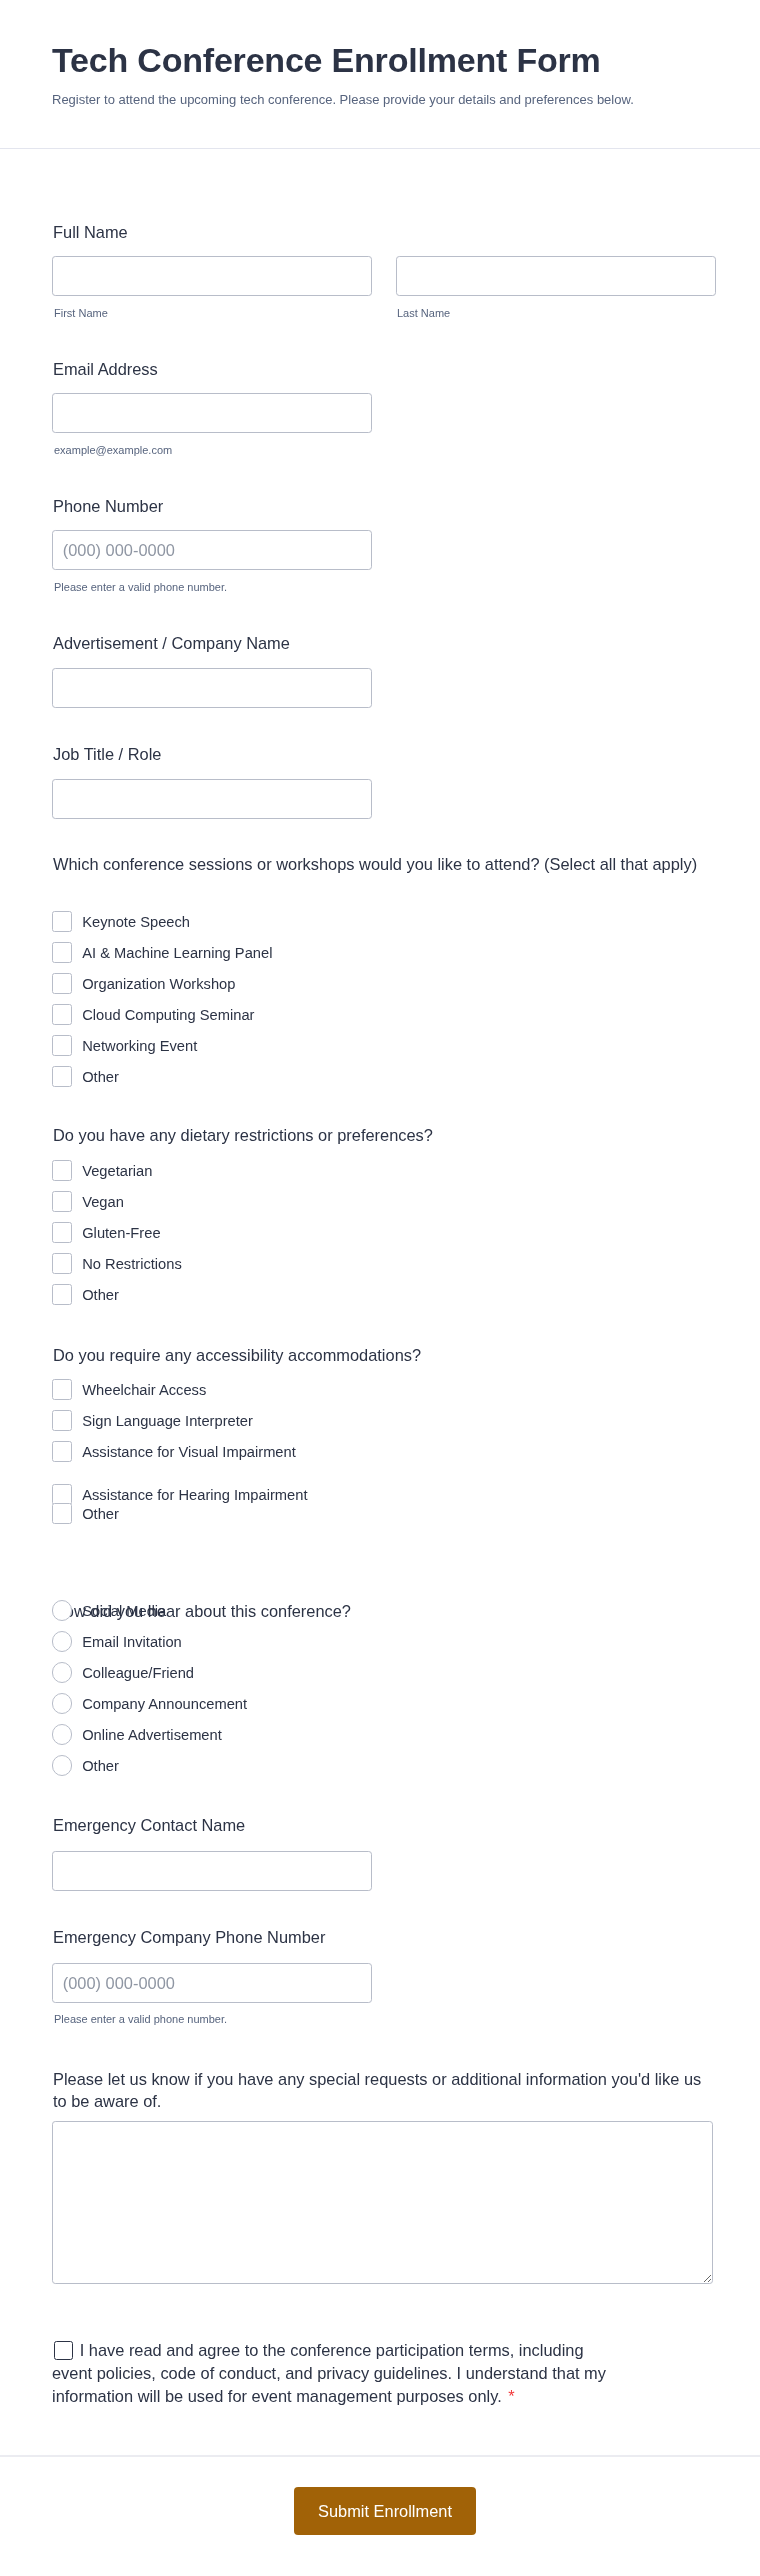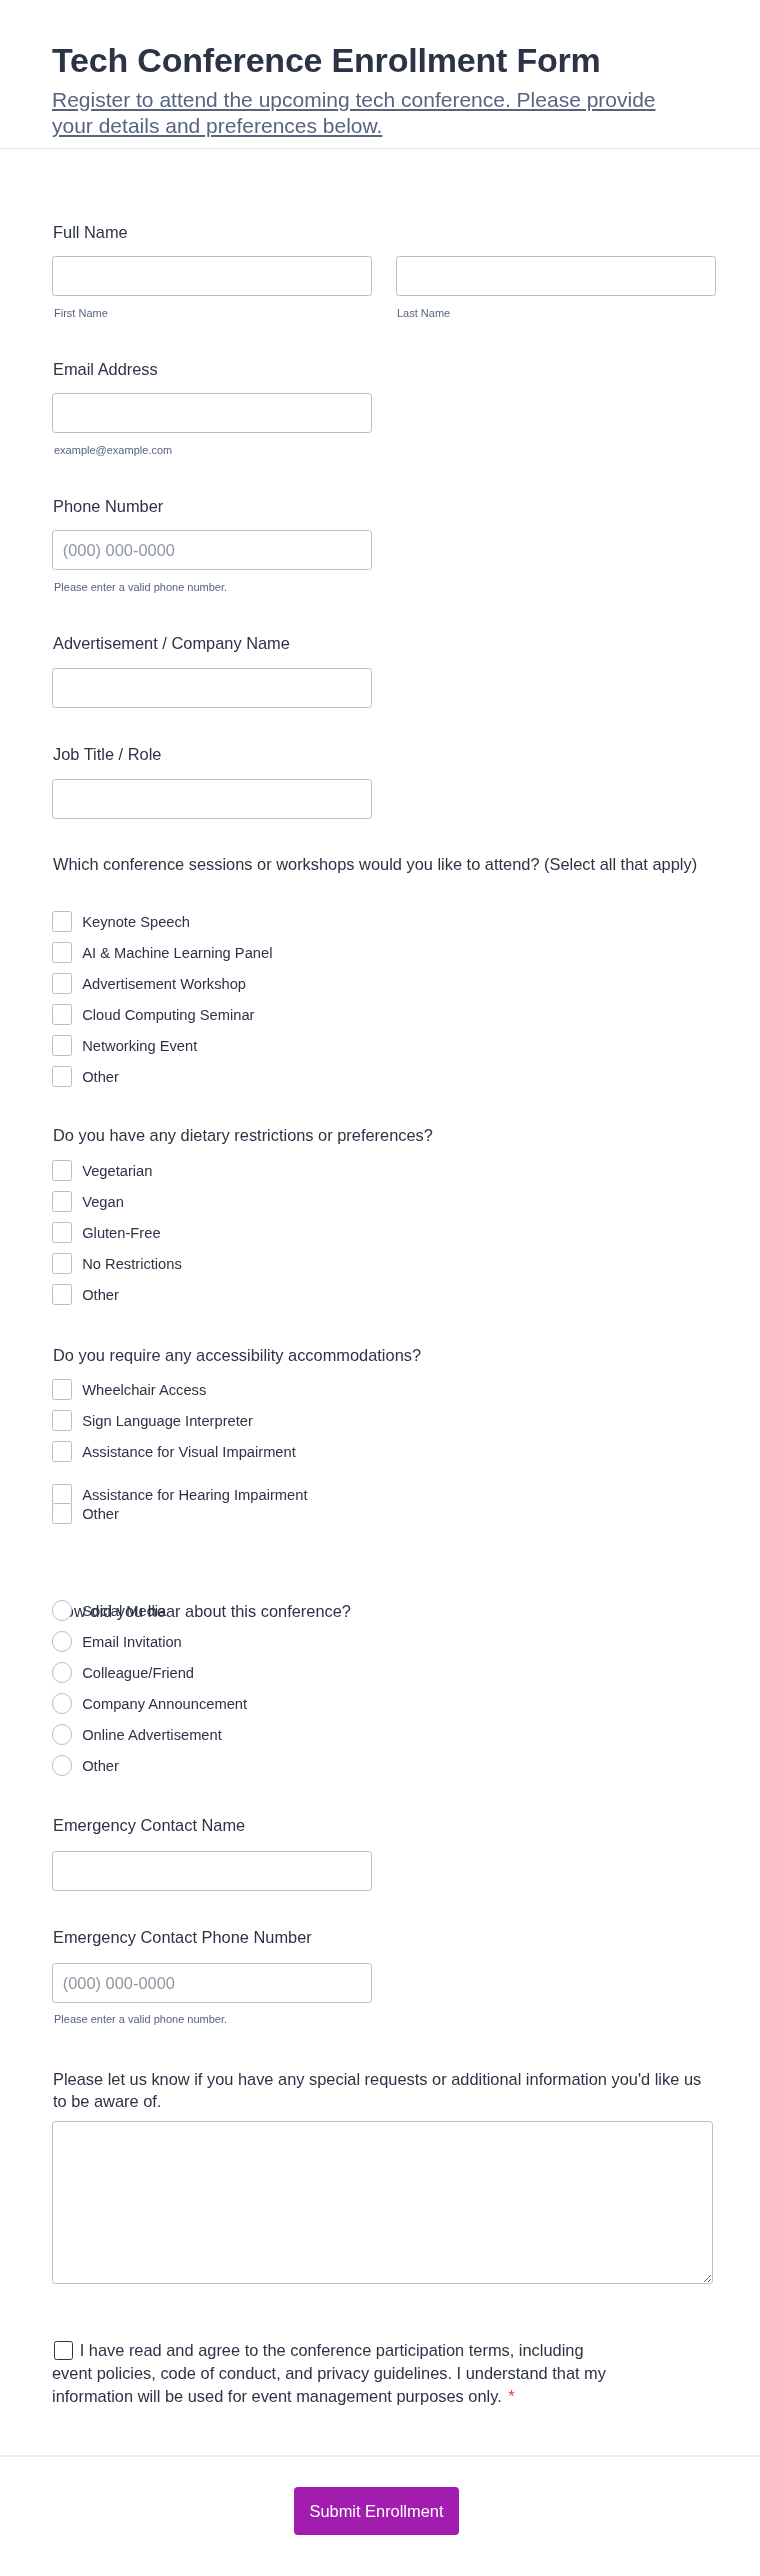--- a/index.html
+++ b/index.html
@@ -15,21 +15,21 @@
       position: absolute; left: 0; top: 0; width: 761px; height: 149px;
       border-bottom: 1.6px solid #e3e5ee;
       background: #ffffff;
     }
     .title {
       position: absolute; left: 52px; top: 41px;
       font-size: 34px; font-weight: bold; color: #2c3345; letter-spacing: -0.2px;
     }
     .subtitle {
       position: absolute; left: 52px; top: 87px; width: 646px;
-      font-size: 21px; line-height: 26px; color: #57647e; text-decoration: underline;
+      font-size: 13px; line-height: 26px; color: #57647e;
     }
     .abs { position: absolute; }
     .label {
       font-size: 16.4px; color: #2c3345; line-height: 21px;
     }
     .qlabel {
       font-size: 16.4px; color: #2c3345; line-height: 22px; width: 654px;
     }
     .input {
       position: absolute; height: 40px; border: 0.8px solid #b8bdc9; border-radius: 3.3px;
@@ -63,22 +63,22 @@
     }
     .agree-cb {
       display: inline-block; width: 19.6px; height: 19.6px; border: 1.2px solid #2c3345;
       border-radius: 2.5px; vertical-align: -4.1px; margin-right: 6.5px; margin-left: 1.6px; background: #fff;
     }
     .req { color: #f23a3c; margin-left: 6.5px; }
     .footer-div {
       position: absolute; left: 0; top: 2455px; width: 761px; height: 1.6px; background: #ebecf1;
     }
     .submit {
-      position: absolute; left: 294px; top: 2487px; width: 165px; height: 48px;
-      background: #a21caf; border: none; border-radius: 4.1px; color: #ffffff;
+      position: absolute; left: 294px; top: 2487px; width: 182px; height: 48px;
+      background: #a16207; border: none; border-radius: 4.1px; color: #ffffff;
       font-family: "Liberation Sans", sans-serif; font-size: 16.4px; cursor: pointer;
     }
   </style>
 </head>
 <body>
 
 <div class="header">
   <h1 class="title">Tech Conference Enrollment Form</h1>
   <p class="subtitle">Register to attend the upcoming tech conference. Please provide your details and preferences below.</p>
 </div>
@@ -108,21 +108,21 @@
   <label class="opt" style="top:911px;">
       <span class="cb"></span>
       <span class="opt-label">Keynote Speech</span>
     </label>
   <label class="opt" style="top:942px;">
       <span class="cb"></span>
       <span class="opt-label">AI &amp; Machine Learning Panel</span>
     </label>
   <label class="opt" style="top:973px;">
       <span class="cb"></span>
-      <span class="opt-label">Advertisement Workshop</span>
+      <span class="opt-label">Organization Workshop</span>
     </label>
   <label class="opt" style="top:1004px;">
       <span class="cb"></span>
       <span class="opt-label">Cloud Computing Seminar</span>
     </label>
   <label class="opt" style="top:1035px;">
       <span class="cb"></span>
       <span class="opt-label">Networking Event</span>
     </label>
   <label class="opt" style="top:1066px;">
@@ -203,21 +203,21 @@
     </label>
   <label class="opt" style="top:1755px;">
       <span class="rb"></span>
       <span class="opt-label">Other</span>
     </label>
 </div>
 
 <div class="abs label" style="left:53px; top:1815px;">Emergency Contact Name</div>
 <input class="input" style="left: 52px; top: 1851px; width: 320px;" type="text" value="">
 
-<div class="abs label" style="left:53px; top:1927px;">Emergency Contact Phone Number</div>
+<div class="abs label" style="left:53px; top:1927px;">Emergency Company Phone Number</div>
 <input class="input" style="left: 52px; top: 1963px; width: 320px;" type="tel" placeholder="(000) 000-0000">
 <div class="sub" style="left:54px; top:2013px;">Please enter a valid phone number.</div>
 
 <div class="abs qlabel" style="left:53px; top:2068px; width:654px;">Please let us know if you have any special requests or additional information you'd like us to be aware of.</div>
 <textarea class="textarea" style=""></textarea>
 
 <div class="agree">
   <span class="agree-cb"></span><span>I have read and agree to the conference participation terms, including event policies, code of conduct, and privacy guidelines. I understand that my information will be used for event management purposes only.</span><span class="req">*</span>
 </div>
 

